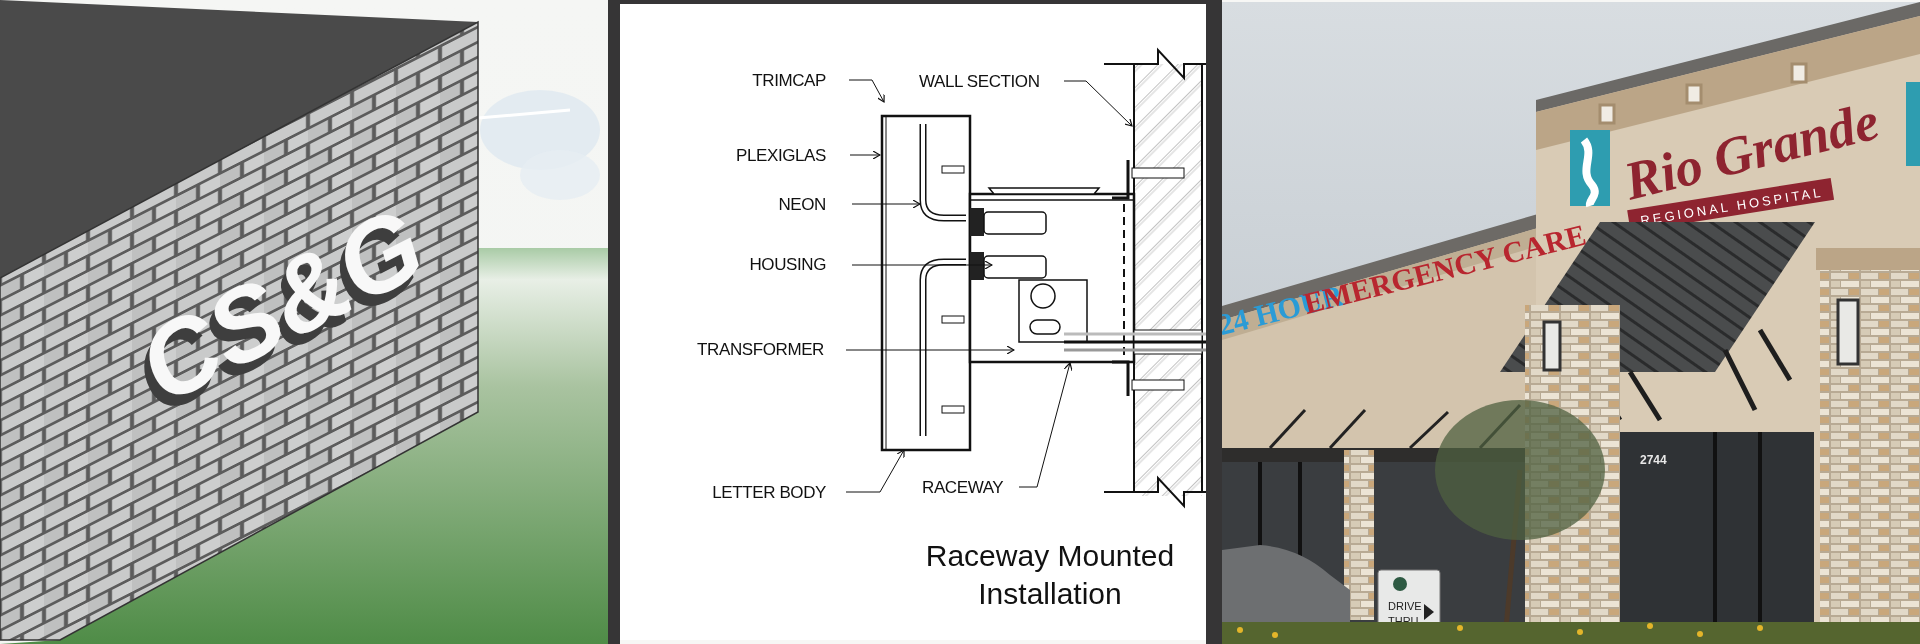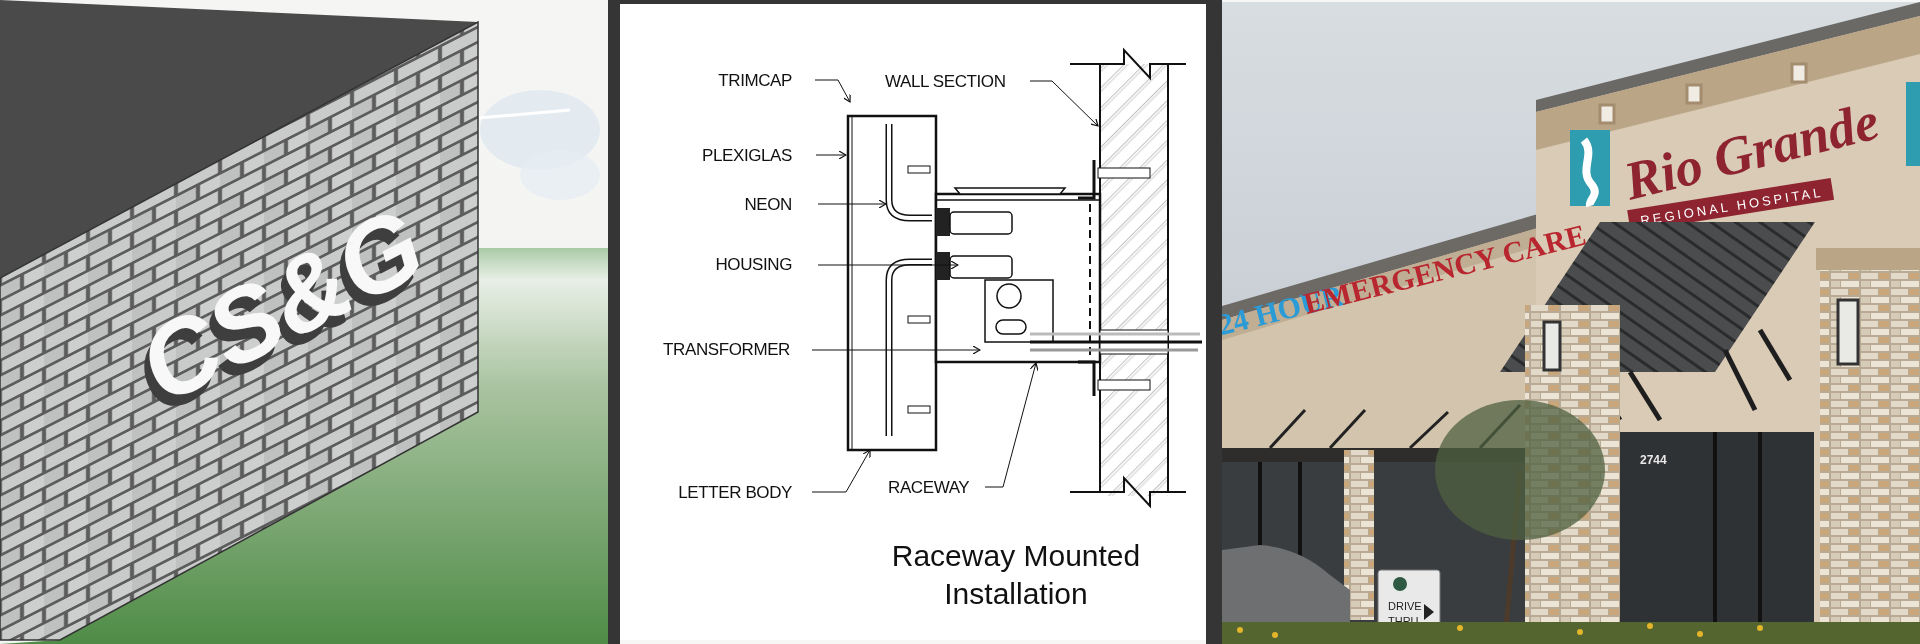--- a/index.html
+++ b/index.html
@@ -1,20 +1,20 @@
 <!DOCTYPE html>
 <html><head>
 <meta charset="utf-8">
 <style>
   html, body { margin:0; padding:0; }
   body { width:1920px; height:644px; position:relative; overflow:hidden; background:#f7f7f5; font-family:"Liberation Sans", sans-serif; }
   .panel { position:absolute; top:0; height:644px; overflow:hidden; }
   #panel-render { left:0; width:608px; background:#f6f6f4; }
   #divider-1 { left:608px; width:12px; background:#363536; top:2px; height:642px; }
-  #panel-diagram { left:620px; width:586px; background:#ffffff; top:4px; height:636px; }
+  #panel-diagram { left:620px; width:586px; background:#ffffff; top:4px; height:636px;padding-left:34px; }
   #divider-2 { left:1206px; width:16px; background:#363536; top:2px; height:642px; }
   #panel-photo { left:1222px; width:698px; background:#c9d0d6; top:2px; height:642px; }
   .top-rule { position:absolute; left:608px; top:0; width:614px; height:4px; background:#363536; }
   svg { display:block; }
   .lbl { font-family:"Liberation Sans", sans-serif; font-size:17px; fill:#111; letter-spacing:-0.4px; }
   .cap { font-family:"Liberation Sans", sans-serif; font-size:30px; fill:#111; }
 </style>
 </head>
 <body>
 

